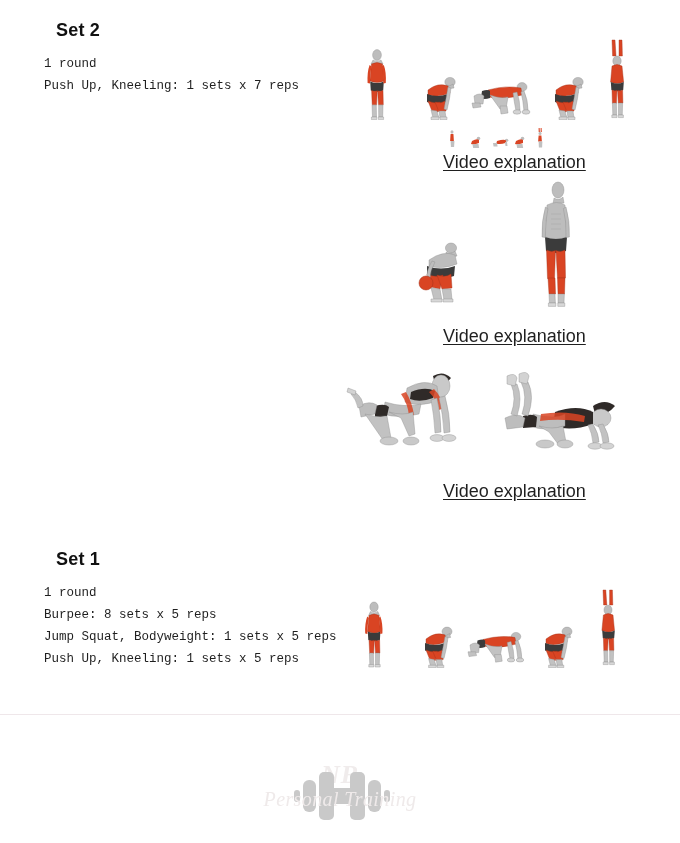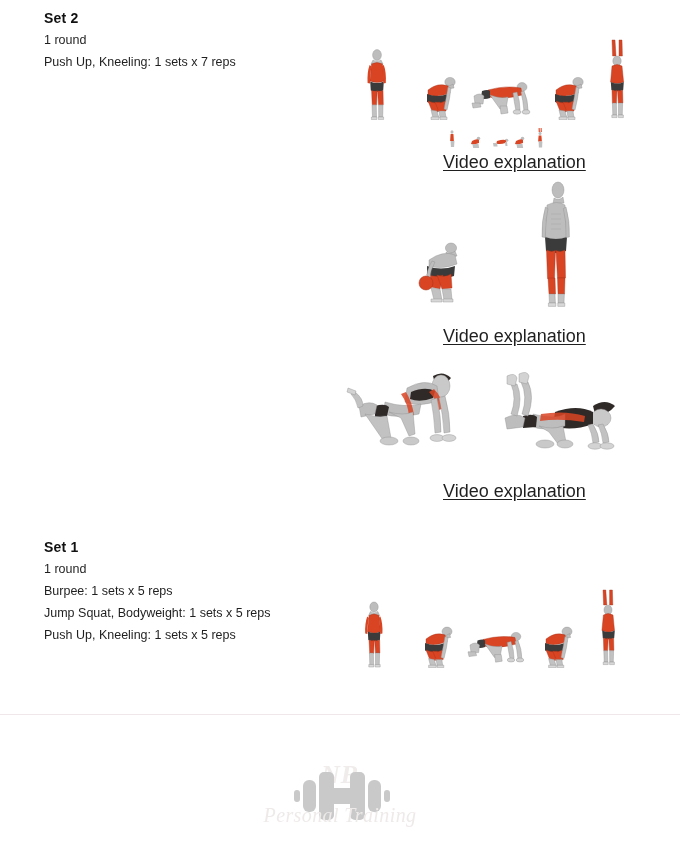--- a/index.html
+++ b/index.html
@@ -9,26 +9,26 @@
     font-family:"Liberation Sans", sans-serif;
     color:#1c1c1c;
     overflow:hidden;
     position:relative;
   }
   .page{position:relative;width:680px;height:843px;}
 
   
   .set-block{position:absolute;left:44px;}
   .set-title{
-    font-size:14px;font-weight:bold;color:#111;
-    letter-spacing:.2px;line-height:22px;margin:0;
+    font-size:18px;font-weight:bold;color:#111;
+    letter-spacing:.2px;line-height:22px;margin:12px;
   }
   .set-line{
     font-size:12.5px;font-weight:normal;color:#1f1f1f;
-    line-height:22px;margin:0;white-space:nowrap;
+    line-height:22px;margin:0;white-space:nowrap;font-family:Liberation Mono, monospace;
   }
 
   
   .video-link{
     position:absolute;
     font-size:18px;
     color:#1f1f1f;
     text-decoration:underline;
     text-underline-offset:2px;
     white-space:nowrap;
@@ -54,21 +54,21 @@
   .wm-inner{position:relative;width:132px;height:82px;}
   .wm-nb{
     position:absolute;left:0;top:6px;width:132px;
     text-align:center;
     font-family:"Liberation Serif", serif;
     font-size:26px;font-style:italic;font-weight:bold;
     color:#f0ecec;
     letter-spacing:1px;
   }
   .wm-sub{
-    position:absolute;left:-14px;top:50px;width:160px;
+    position:absolute;left:-14px;top:34px;width:160px;
     text-align:center;
     font-family:"Liberation Serif", serif;
     font-size:20px;font-style:italic;
     color:#efeaea;
     letter-spacing:.4px;
   }
   .wm-bell{position:absolute;left:16px;top:14px;}
 </style>
 </head>
 <body>
@@ -317,21 +317,21 @@
         <ellipse cx="114" cy="76" rx="7" ry="3.2" fill="#d3d3d3" stroke="#8d8d8d" stroke-width=".4"></ellipse>
       </svg>
     </div>
   </div>
 
   <div class="video-link" style="left:443px;top:481px;">Video explanation</div>
 
   <div class="set-block" style="top:536px;">
     <p class="set-title">Set 1</p>
     <p class="set-line">1 round</p>
-    <p class="set-line">Burpee: 1 sets x 5 reps</p>
+    <p class="set-line">Burpee: 8 sets x 5 reps</p>
     <p class="set-line">Jump Squat, Bodyweight: 1 sets x 5 reps</p>
     <p class="set-line">Push Up, Kneeling: 1 sets x 5 reps</p>
   </div>
 
   <div class="fig-group" style="left:352px;top:588px;width:280px;height:80px;">
 
     <div class="fig" style="left:8px;bottom:0;">
       <svg width="28" height="68" viewBox="0 0 28 68">
         <g fill="#bdbdbd" stroke="#8d8d8d" stroke-width=".4">
           <ellipse cx="14" cy="7" rx="4.2" ry="5"></ellipse>

